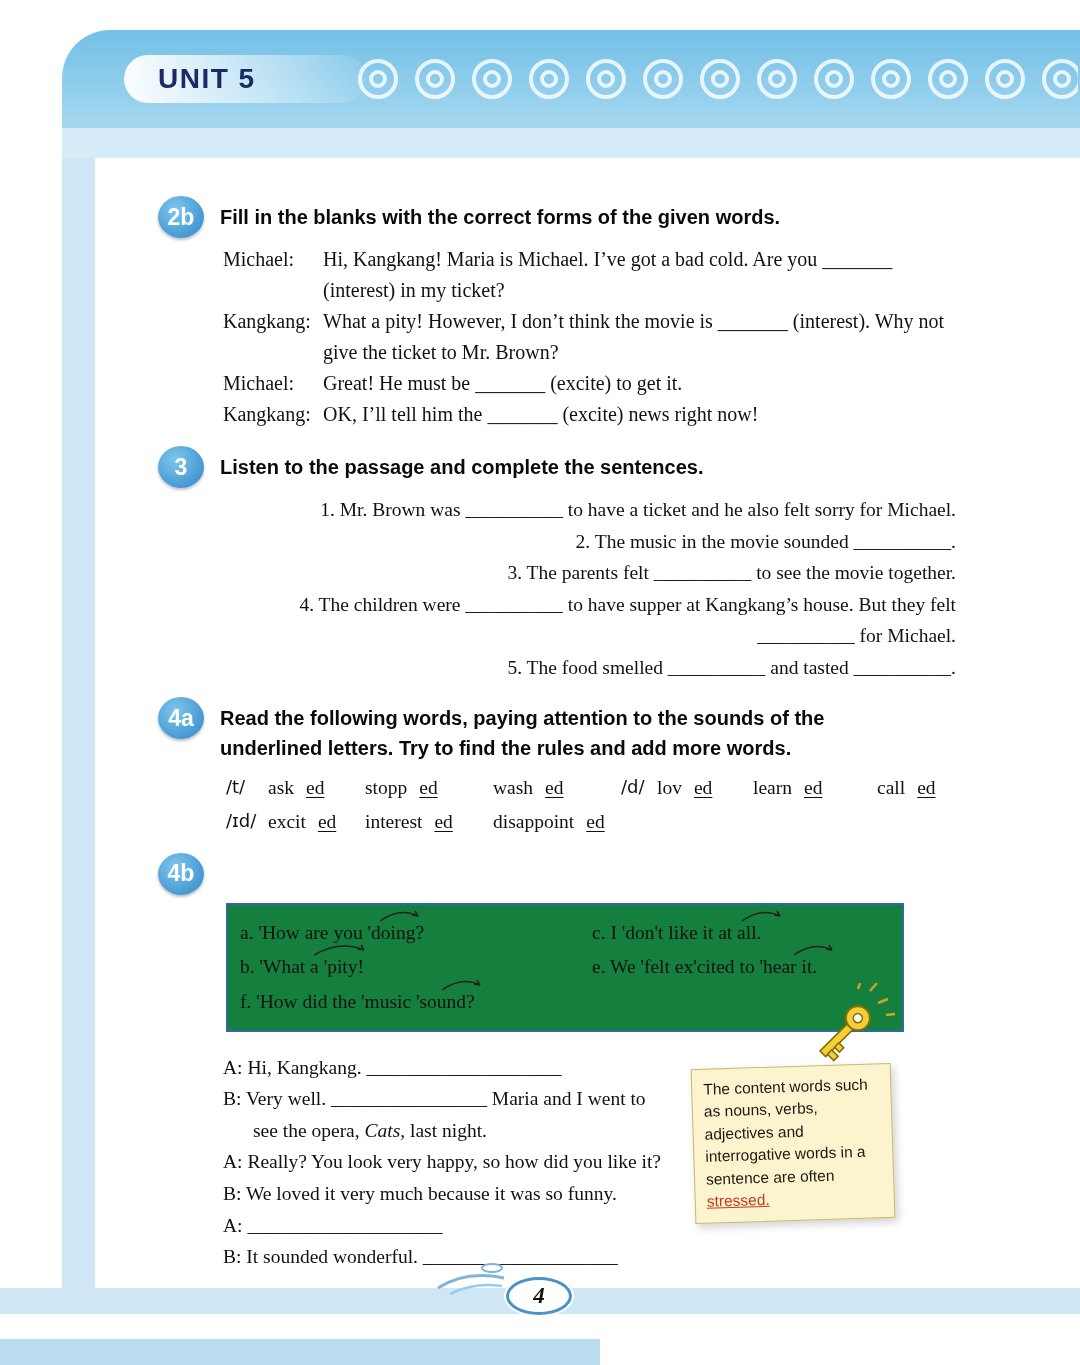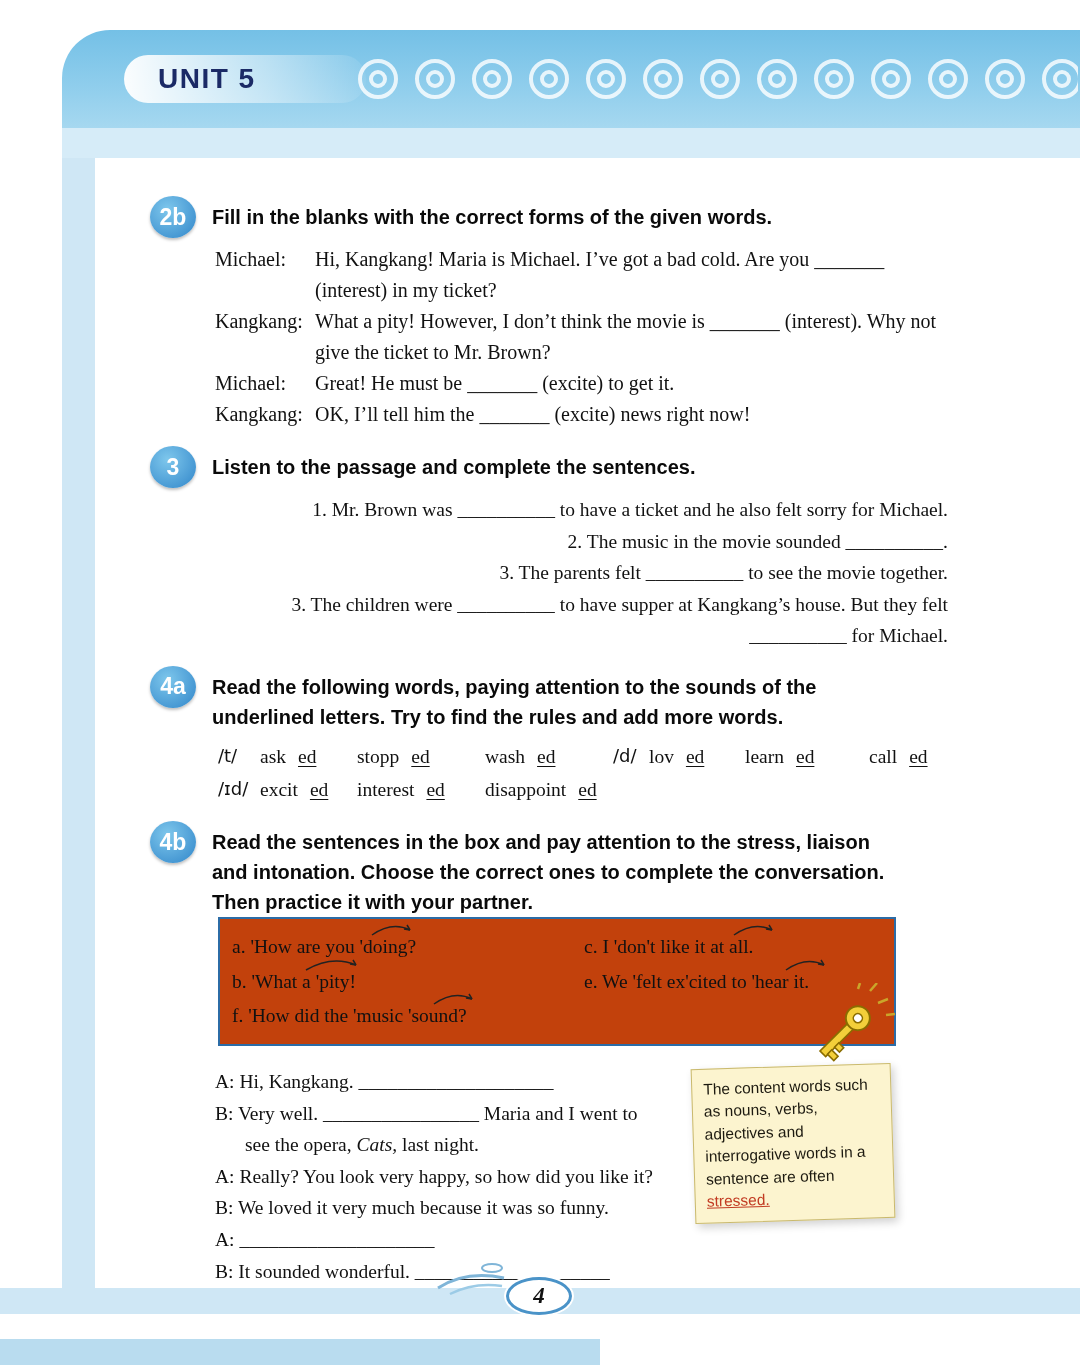--- a/index.html
+++ b/index.html
@@ -17,41 +17,41 @@
   .header-circles{position:absolute;left:296px;top:29px;width:720px;display:flex;gap:17px;overflow:hidden;}
   .ring{width:40px;height:40px;border:4px solid rgba(255,255,255,0.8);border-radius:50%;
     box-sizing:border-box;flex:none;display:flex;align-items:center;justify-content:center;}
   .ring-inner{width:18px;height:18px;border:4px solid rgba(255,255,255,0.8);border-radius:50%;box-sizing:border-box;}
   .header-sub{position:absolute;left:62px;top:128px;width:1018px;height:30px;background:#d6ecf8;}
   .left-strip{position:absolute;left:62px;top:158px;width:33px;height:1130px;background:#cfe7f5;}
   .bottom-band1{position:absolute;left:0;top:1288px;width:1080px;height:26px;background:#cfe7f5;}
   .bottom-band2{position:absolute;left:0;top:1339px;width:600px;height:26px;background:#b9dcef;}
 
   
-  .content{position:absolute;left:0;top:160px;width:892px;}
+  .content{position:absolute;left:8px;top:160px;width:892px;}
   .sec{margin-left:150px;}
   .sec-head{display:flex;gap:16px;align-items:flex-start;}
   .badge{flex:none;background:radial-gradient(ellipse at 38% 32%,#7ec7ec,#4496d2 75%,#3a86c4);
     color:#fff;font:bold 23px/1 "Liberation Sans",sans-serif;border-radius:50%;height:42px;min-width:46px;
     padding:0 8px;display:flex;align-items:center;justify-content:center;box-sizing:border-box;
     box-shadow:0 2px 3px rgba(0,0,0,0.25);}
   .sec-title{font:bold 20px/1.5 "Liberation Sans",sans-serif;margin:6px 0 0;max-width:735px;color:#0a0a0a;}
 
   .dialogue{margin:6px 0 1px 65px;display:grid;grid-template-columns:100px 628px;
     font-size:20px;line-height:1.55;}
   .list3{margin:6px 0 0 68px;width:730px;font-size:19.5px;line-height:1.62;}
   .list3 .item{padding-left:24px;text-indent:-24px;text-align:right;}
 
   .words{margin:10px 0 0 68px;display:grid;font-size:19.5px;line-height:1.55;}
   .row1{grid-template-columns:42px 97px 128px 128px 36px 96px 124px auto;}
   .row2{grid-template-columns:42px 97px 128px auto;margin-top:3px;}
   .ipa{font-family:"DejaVu Sans",sans-serif;font-size:18px;}
   .ul{text-decoration:underline;text-underline-offset:3px;margin-left:12px;}
 
-  .box{margin:0 0 0 68px;width:678px;border:2px solid #2c6ca6;background:#c2410c;
+  .box{margin:8px 0 0 68px;width:678px;border:2px solid #2c6ca6;background:#15803d;
     padding:12px 0 12px 12px;box-sizing:border-box;}
   .box-grid{display:grid;grid-template-columns:352px auto;row-gap:3px;font-size:19.5px;line-height:1.62;}
   .box-cell{position:relative;}
   .arc{position:absolute;top:-8px;}
 
   .conv{margin:20px 0 0 65px;width:505px;font-size:19.5px;line-height:1.62;}
   .conv .nowrap{white-space:nowrap;}
   .indent{margin-left:30px;}
   .italic{font-style:italic;}
 
@@ -141,21 +141,22 @@
 
   <div class="sec" style="margin-top:16px">
     <div class="sec-head">
       <div class="badge">3</div>
       <div class="sec-title">Listen to the passage and complete the sentences.</div>
     </div>
     <div class="list3">
       <div class="item">1. Mr. Brown was __________ to have a ticket and he also felt sorry for Michael.</div>
       <div class="item">2. The music in the movie sounded __________.</div>
       <div class="item">3. The parents felt __________ to see the movie together.</div>
-      <div class="item">3. The children were __________ to have supper at Kangkang’s house. But they felt __________ for Michael.</div>
+      <div class="item">4. The children were __________ to have supper at Kangkang’s house. But they felt __________ for Michael.</div>
+      <div class="item">5. The food smelled __________ and tasted __________.</div>
     </div>
   </div>
 
   <div class="sec" style="margin-top:14px">
     <div class="sec-head">
       <div class="badge">4a</div>
       <div class="sec-title">Read the following words, paying attention to the sounds of the underlined letters. Try to find the rules and add more words.</div>
     </div>
     <div class="words row1">
       <span class="ipa">/t/</span>
@@ -171,21 +172,20 @@
       <span class="ipa">/ɪd/</span>
       <span><span>excit</span><span class="ul">ed</span></span>
       <span><span>interest</span><span class="ul">ed</span></span>
       <span><span>disappoint</span><span class="ul">ed</span></span>
     </div>
   </div>
 
   <div class="sec" style="margin-top:16px">
     <div class="sec-head">
       <div class="badge">4b</div>
-      <div class="sec-title">Read the sentences in the box and pay attention to the stress, liaison and intonation. Choose the correct ones to complete the conversation. Then practice it with your partner.</div>
     </div>
 
     <div class="box">
       <div class="box-grid">
         <div class="box-cell">
           <span>a. 'How are you 'doing?</span>
           <svg class="arc" style="left:138px" width="44" height="14" viewBox="0 0 44 14">
               <path d="M2 12 Q22 -2 40 7" stroke="#222" stroke-width="1.5" fill="none"></path>
               <path d="M40 7 l-6 -1 M40 7 l-3 -5" stroke="#222" stroke-width="1.5" fill="none"></path>
             </svg>

